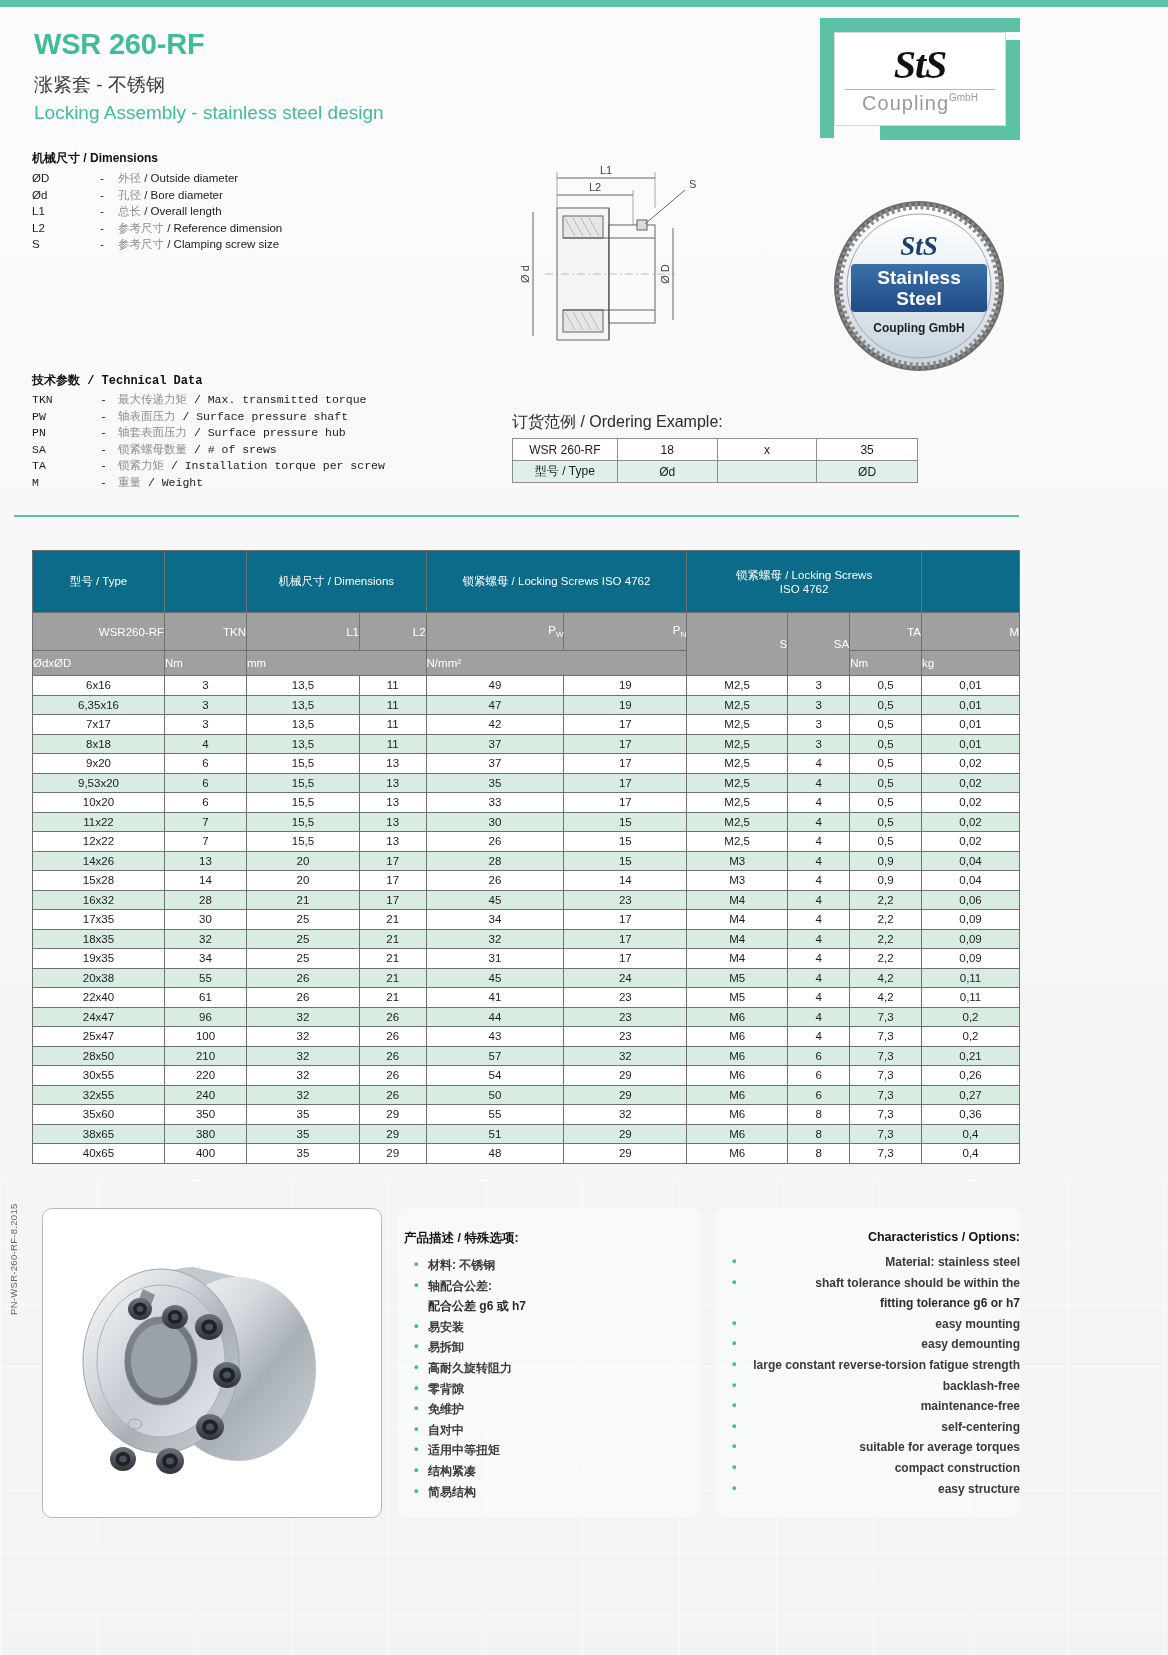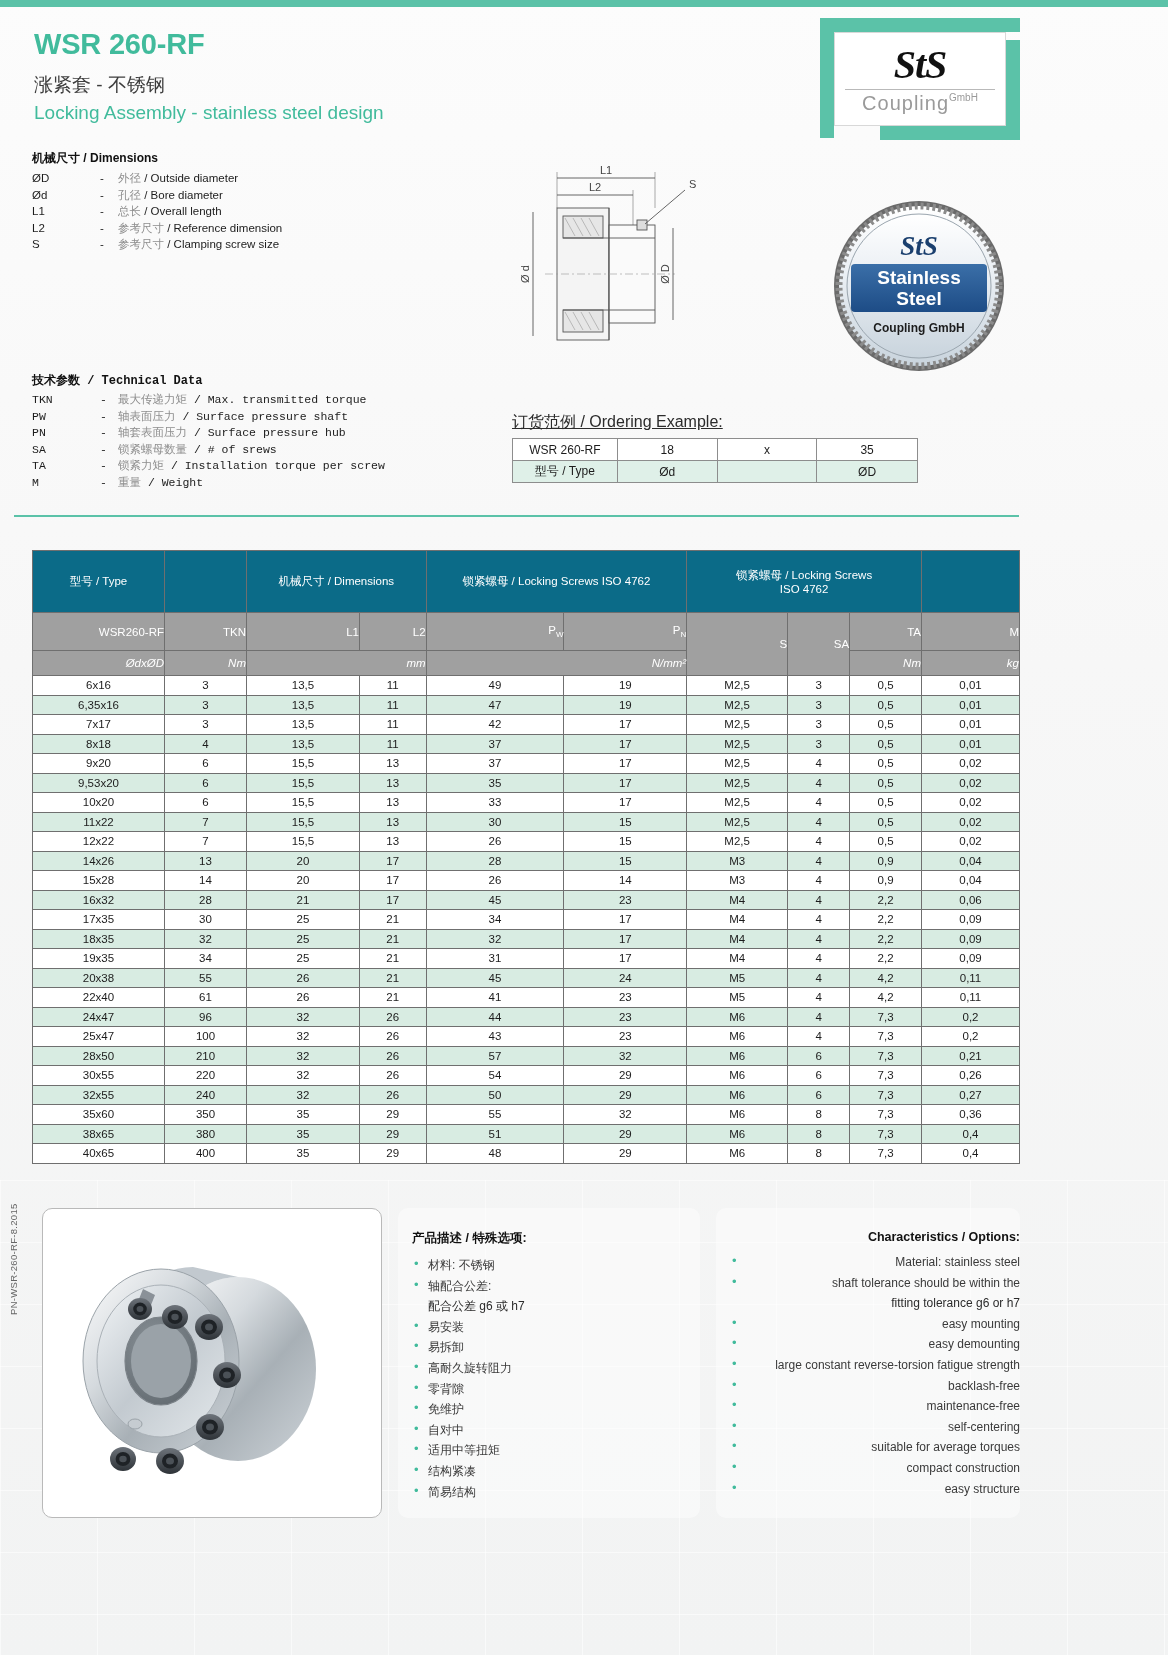--- a/index.html
+++ b/index.html
@@ -78,21 +78,21 @@
   }
   .logo-rule { width:150px; height:1px; background:#b9b9b9; margin:3px 0 2px; }
   .logo-coupling { font-size:20px; color:#9a9a9a; letter-spacing:1px; }
   .logo-gmbh { font-size:10px; color:#9a9a9a; }
 
   
   .seal { position:absolute; left:828px; top:200px; width:182px; height:172px; }
 
   
   .order-title {
-    position:absolute; left:512px; top:412px; font-size:16px; color:#2b2b2b;text-decoration:underline;
+    position:absolute; left:512px; top:412px; font-size:16px; color:#2b2b2b;
   }
   .order-table {
     position:absolute; left:512px; top:438px; width:406px;
     border-collapse: collapse; font-size:12px;
   }
   .order-table td {
     border:1px solid #8d8d8d; height:22px; text-align:center; color:#1c1c1c;
     background:#fff;
   }
   .order-table tr.row2 td { background:#dff0e8; }
@@ -103,40 +103,40 @@
 
   
   .sep-line { position:absolute; left:14px; top:515px; width:1005px; height:2px; background:#5bc2a8; }
 
   
   .spec-wrap { position:absolute; left:32px; top:550px; width:988px; }
   table.spec { border-collapse: collapse; width:988px; font-size:11.5px; }
   table.spec th, table.spec td { border:1px solid #6f6f6f; }
   .hd-top { background:#0b6b88; color:#ffffff; font-weight:normal; font-size:11.5px; height:62px; text-align:center; }
   .hd-mid { background:#a0a0a0; color:#ffffff; font-weight:normal; font-size:11.5px; height:38px; text-align:right; }
-  .hd-unit{ background:#a0a0a0; color:#ffffff; font-weight:normal; font-size:11.5px; height:25px; text-align:right;font-style:italic; }
+  .hd-unit{ background:#a0a0a0; color:#ffffff; font-weight:normal; font-size:11.5px; height:25px; text-align:left; }
   table.spec td.cell { height:19.5px; text-align:center; color:#1c1c1c; background:#ffffff; }
   table.spec tr.alt td.cell { background:#d8ece2; }
   .sub { font-size:8px; vertical-align:sub; }
 
   
   .photo-panel {
     position:absolute; left:42px; top:1208px; width:340px; height:310px;
     background:#ffffff; border:1px solid #b9b9b9; border-radius:10px; overflow:hidden;
   }
   .desc-panel {
     position:absolute; left:398px; top:1208px; width:302px; height:310px;
     background:rgba(255,255,255,0.45); border-radius:10px;
   }
   .char-panel {
     position:absolute; left:716px; top:1208px; width:304px; height:310px;
     background:rgba(255,255,255,0.45); border-radius:10px;text-align:right;
   }
-  .panel-head { font-size:12.5px; font-weight:bold; color:#111; margin:22px 0 8px 14px; }
-  ul.feat { list-style:none; margin:0 0 0 14px; padding:0; }
+  .panel-head { font-size:12.5px; font-weight:bold; color:#111; margin:22px 0 8px 6px; }
+  ul.feat { list-style:none; margin:0 0 0 14px; padding:0;font-weight:bold; }
   ul.feat li {
     position:relative; padding-left:16px; font-size:12px; color:#3a3a3a; line-height:20.6px;
   }
   ul.feat li::before {
     content:"•"; position:absolute; left:2px; top:-1px; color:#41bb9c; font-size:13px;
   }
   ul.feat li.cont::before { content:""; }
   ul.feat li.cont { color:#2b2b2b; }
 
   

